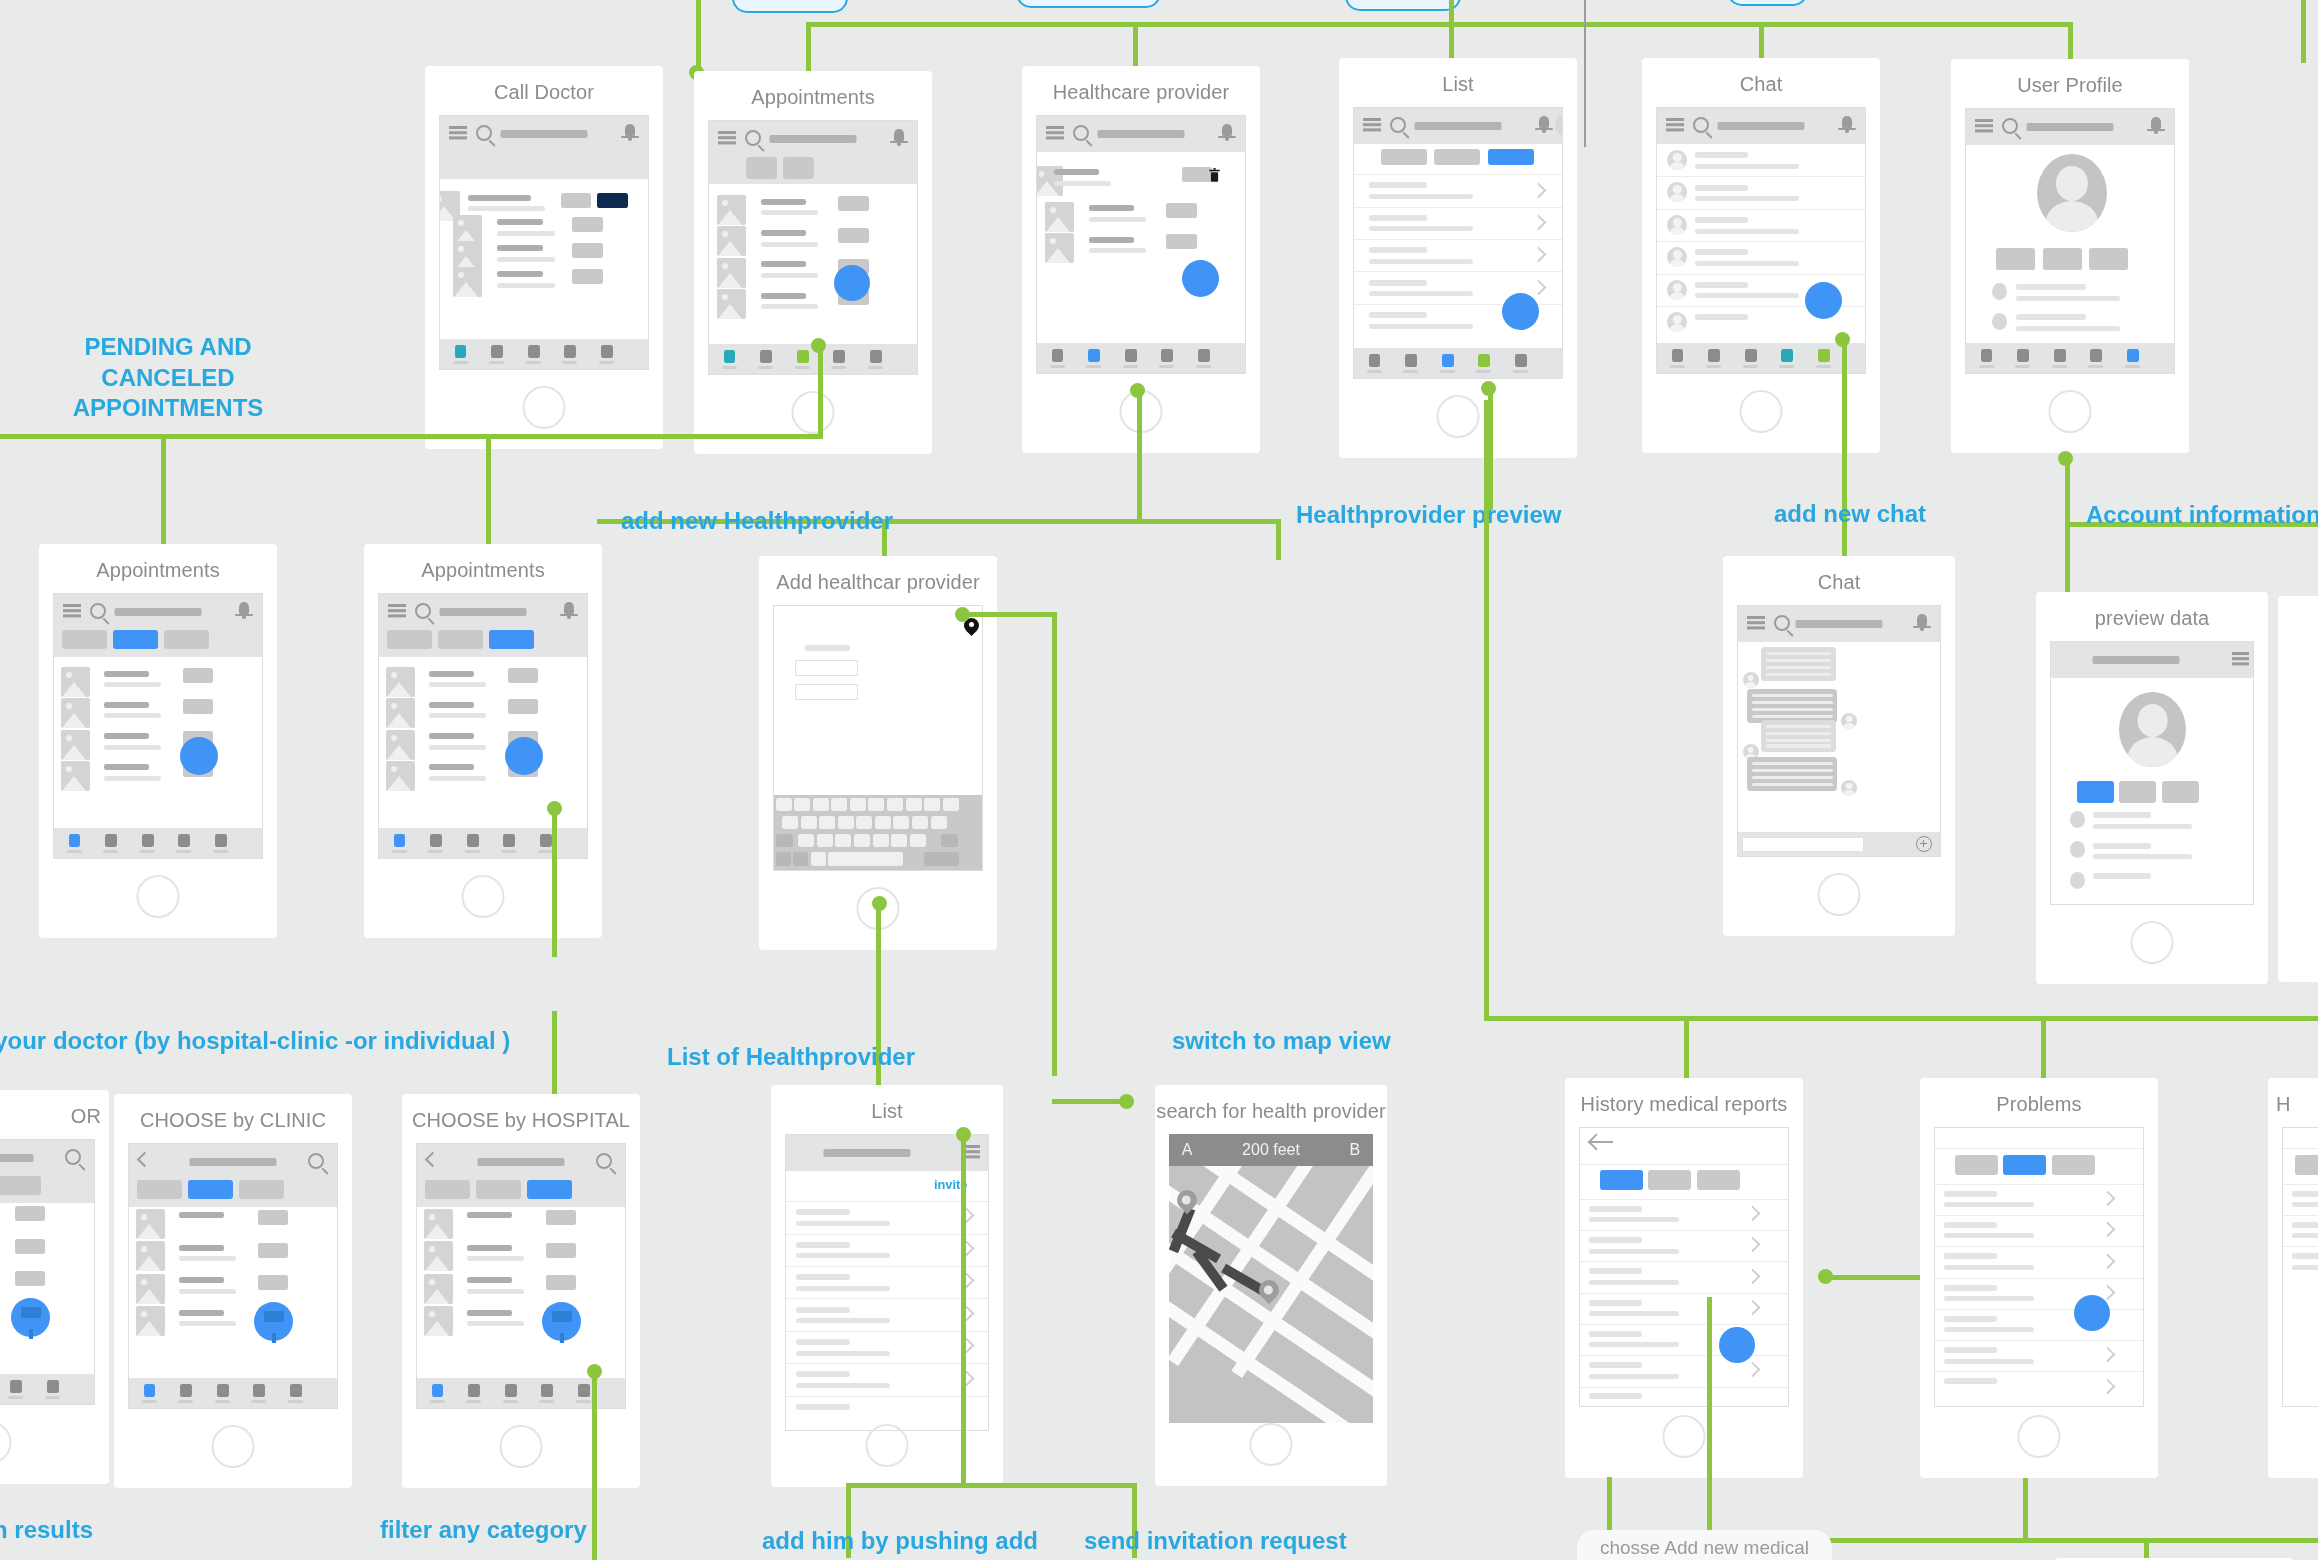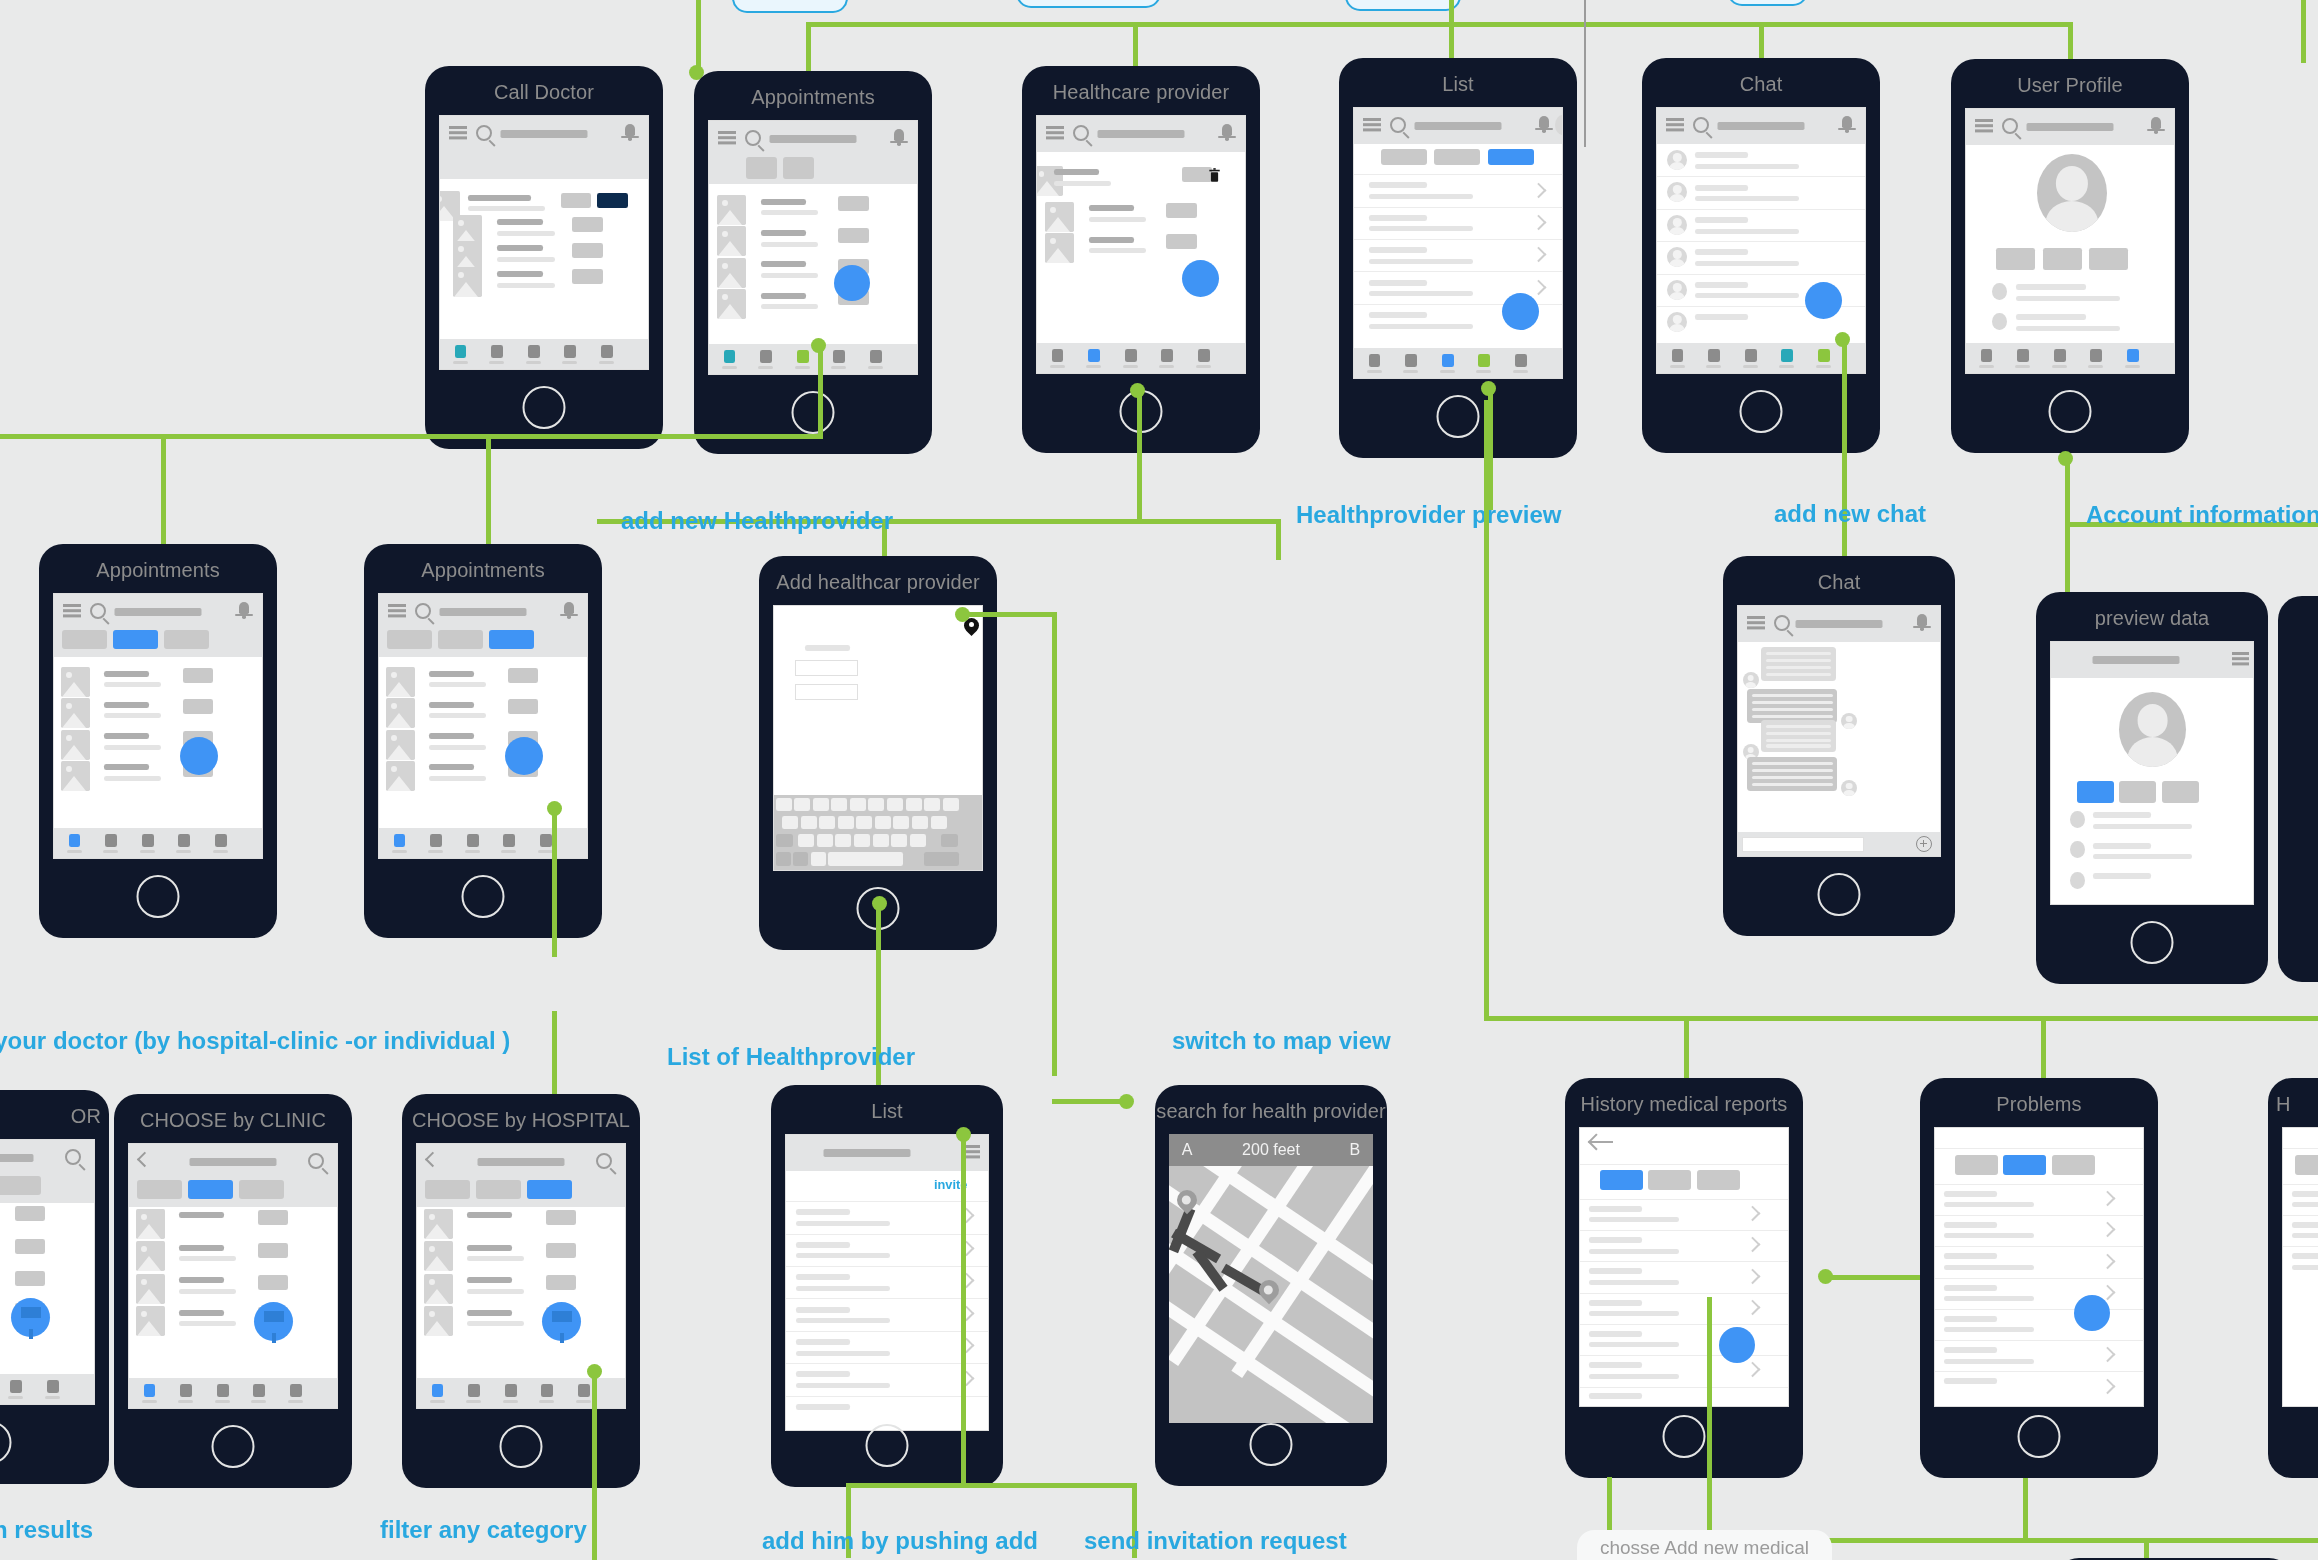--- a/index.html
+++ b/index.html
@@ -20,21 +20,21 @@
   .thin-grey{position:absolute;width:1.7px;background:#9b9b9b;}
 
   
   .chip{
     position:absolute;background:#eaf6fd;border:2.3px solid #29a8e0;
     border-radius:15px;box-sizing:border-box;
   }
 
   
   .phone{
-    position:absolute;background:#0f172a;border-radius:24px;
+    position:absolute;background:#ffffff;border-radius:4px;
     box-sizing:border-box;
   }
   .phone .ptitle{
     position:absolute;left:0;right:0;top:15px;text-align:center;
     color:#8c8c8c;font-size:20px;font-weight:400;letter-spacing:0.1px;
     white-space:nowrap;overflow:hidden;
   }
   .screen{
     position:absolute;left:14px;right:14px;top:49px;bottom:79px;
     background:#ffffff;border:1.2px solid #dedede;box-sizing:border-box;overflow:hidden;
@@ -410,20 +410,21 @@
           <div class="tabunder" style="left:86px;"></div>
         <div class="tabitem" style="left:124px;"></div>
           <div class="tabunder" style="left:122px;"></div>
         <div class="tabitem blue" style="left:161px;"></div>
           <div class="tabunder" style="left:159px;"></div>
       </div>
     </div>
     <div class="home"></div>
   </div>
 
+  <div class="lbl two" style="left:23px;top:332px;width:290px;">PENDING AND CANCELED APPOINTMENTS</div>
 
   <div class="conn h" style="left:-11.6px;top:434px;width:835px;"></div>
   <div class="conn v" style="left:161px;top:434px;height:122px;"></div>
   <div class="conn v" style="left:486px;top:434px;height:122px;"></div>
   <div class="conn v" style="left:818px;top:345px;height:92px;"></div>
   <div class="dot" style="left:811px;top:338px;"></div>
 
   <div class="conn v" style="left:1137px;top:390px;height:134px;"></div>
   <div class="dot" style="left:1130px;top:383px;"></div>
   <div class="conn h" style="left:597px;top:519px;width:684px;"></div>

